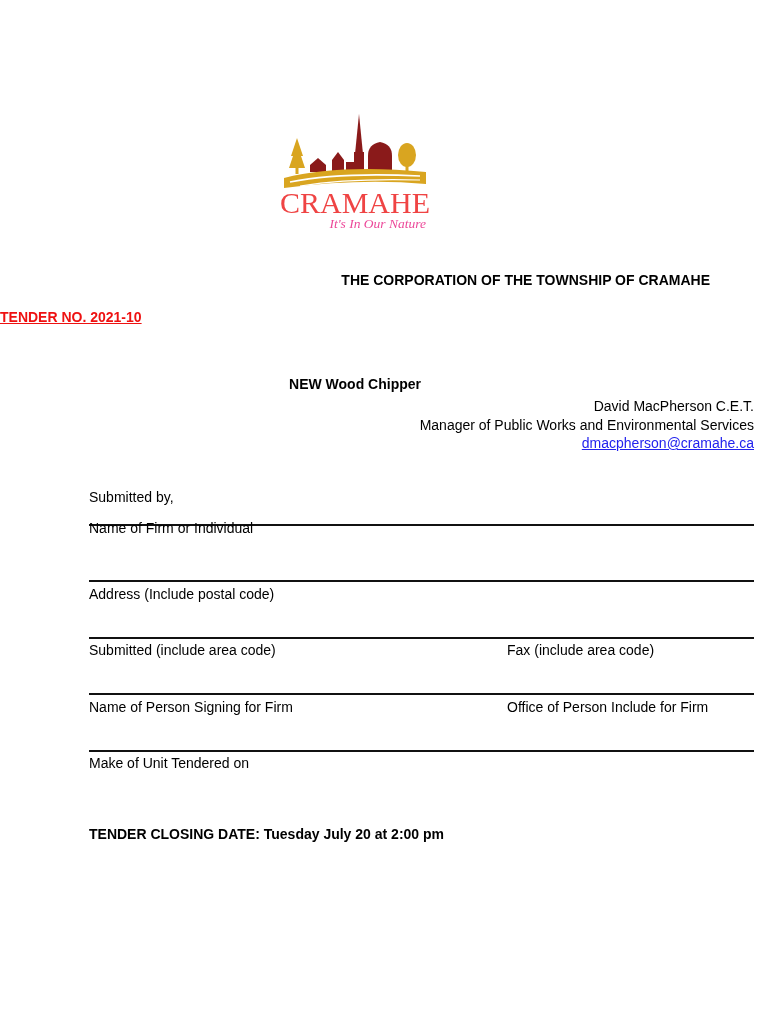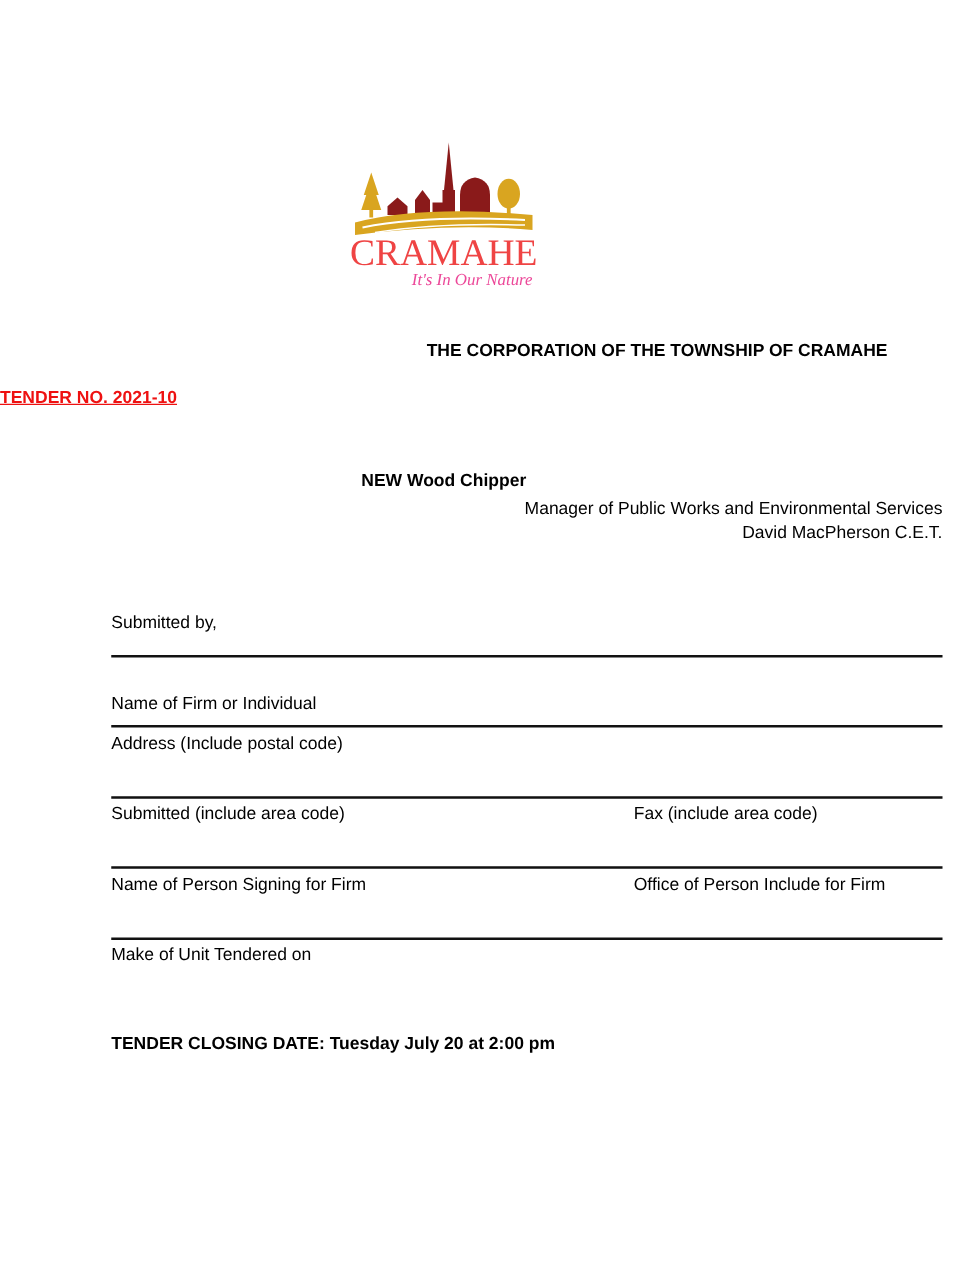--- a/index.html
+++ b/index.html
@@ -50,28 +50,29 @@
   </svg>
   <div class="logo-word">CRAMAHE</div>
   <div class="logo-tag">It's In Our Nature</div>
 </div>
 
 <div class="abs title">THE CORPORATION OF THE TOWNSHIP OF CRAMAHE</div>
 <div class="abs tender">TENDER NO. 2021-10</div>
 <div class="abs subject">NEW Wood Chipper</div>
 
 <div class="abs contact">
+  <div>David MacPherson C.E.T.</div>
   <div>Manager of Public Works and Environmental Services</div>
-  <div>David MacPherson C.E.T.</div>
+  <div><a>dmacpherson@cramahe.ca</a></div>
 </div>
 
 <div class="abs label" style="left:89px; top:489px;">Submitted by,</div>
 
 <div class="abs rule" style="top:524px;"></div>
-<div class="abs label" style="left:89px; top:554px;">Name of Firm or Individual</div>
+<div class="abs label" style="left:89px; top:520px;">Name of Firm or Individual</div>
 
 <div class="abs rule" style="top:580px;"></div>
 <div class="abs label" style="left:89px; top:586px;">Address (Include postal code)</div>
 
 <div class="abs rule" style="top:637px;"></div>
 <div class="abs label" style="left:89px; top:642px;">Submitted (include area code)</div>
 <div class="abs label" style="left:507px; top:642px;">Fax (include area code)</div>
 
 <div class="abs rule" style="top:693px;"></div>
 <div class="abs label" style="left:89px; top:699px;">Name of Person Signing for Firm</div>

